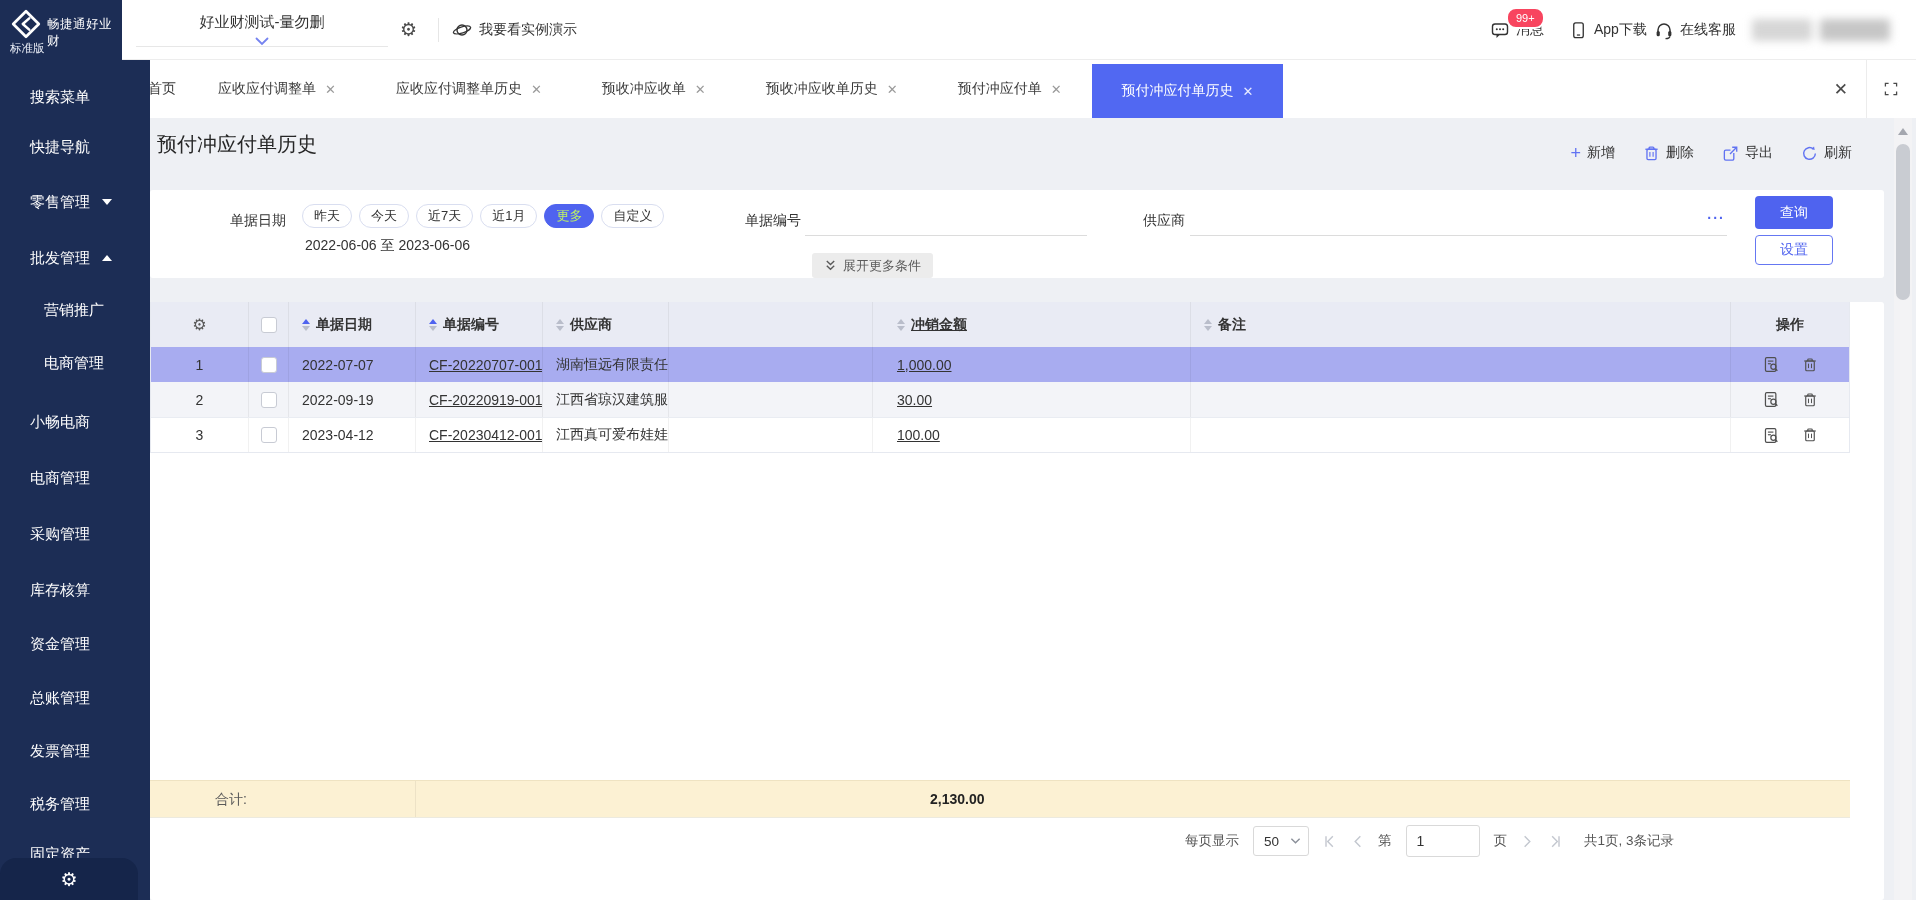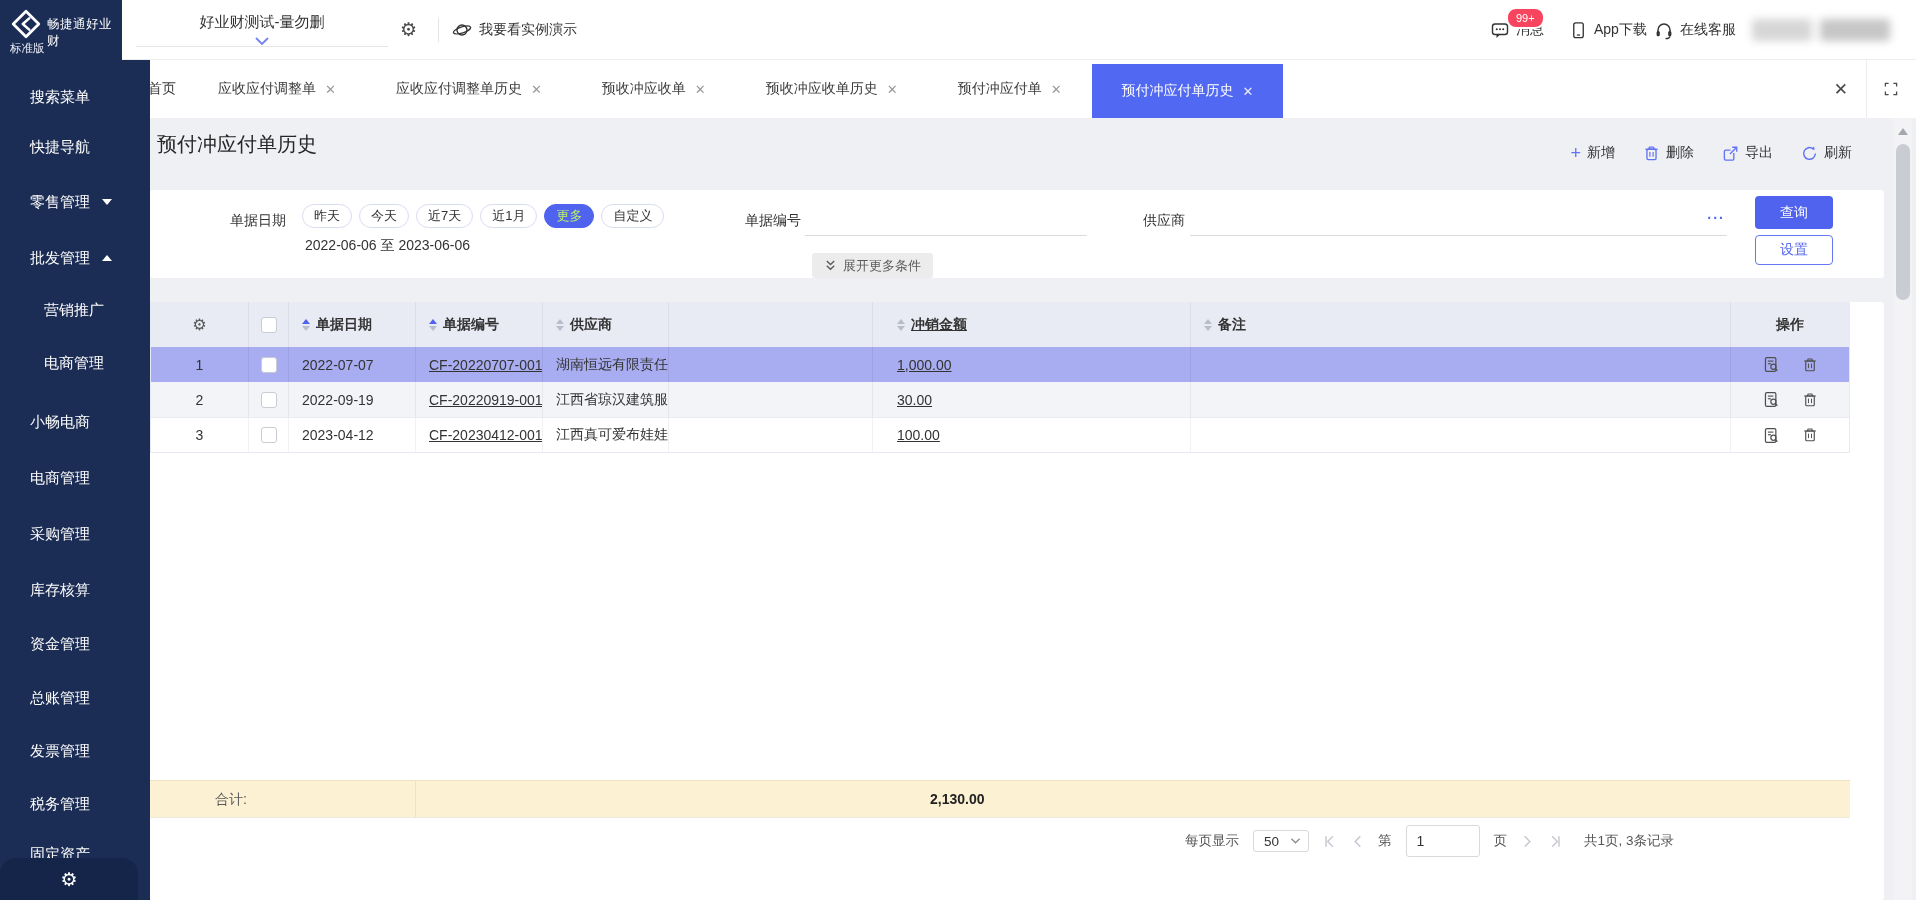--- a/index.html
+++ b/index.html
@@ -98,21 +98,21 @@
   .doclink { color:#333; text-decoration:underline; cursor:pointer; }
   .opic { color:#4f4f4f; cursor:pointer; display:flex; align-items:center; }
   .rownum { color:#333; }
 
   .total-row { position:absolute; left:0; top:478px; width:1700px; height:38px; background:#fcf1d3; border-top:1px solid #efe3c2; border-bottom:1px solid #eceadf; }
   .total-label { position:absolute; left:65px; top:10px; color:#5a5a5a; }
   .total-div { position:absolute; left:265px; top:0; width:1px; height:100%; background:rgba(0,0,0,0.06); }
   .total-val { position:absolute; left:780px; top:10px; font-weight:bold; color:#222; }
 
   .pager { position:absolute; left:1035px; top:516px; height:46px; display:flex; align-items:center; gap:14px; color:#555; font-size:13.5px; }
-  .per-select { width:56px; height:22px; border:1px solid #d9d9d9; border-radius:3px; display:flex; align-items:center; justify-content:space-between; padding:0 7px 0 10px; background:#fff; cursor:pointer; color:#333; }
+  .per-select { width:56px; height:30px; border:1px solid #d9d9d9; border-radius:3px; display:flex; align-items:center; justify-content:space-between; padding:0 7px 0 10px; background:#fff; cursor:pointer; color:#333; }
   .pgbtn { color:#c3c7cf; display:flex; align-items:center; cursor:pointer; }
   .page-input { width:74px; height:32px; border:1px solid #d9d9d9; border-radius:3px; padding:0 10px; font-size:14px; color:#333; background:#fff; }
   .summary { color:#555; margin-left:8px; white-space:nowrap; }
 
   
   .scrollbar { position:absolute; left:1756px; top:0; width:18px; height:782px; background:#f3f3f5; }
   .sb-up { position:absolute; left:4px; top:10px; width:0; height:0; border-left:5px solid transparent; border-right:5px solid transparent; border-bottom:7px solid #a4a7af; }
   .sb-thumb { position:absolute; left:2px; top:26px; width:14px; height:156px; background:#c9ccd2; border-radius:7px; }
 
   svg { display:block; }

